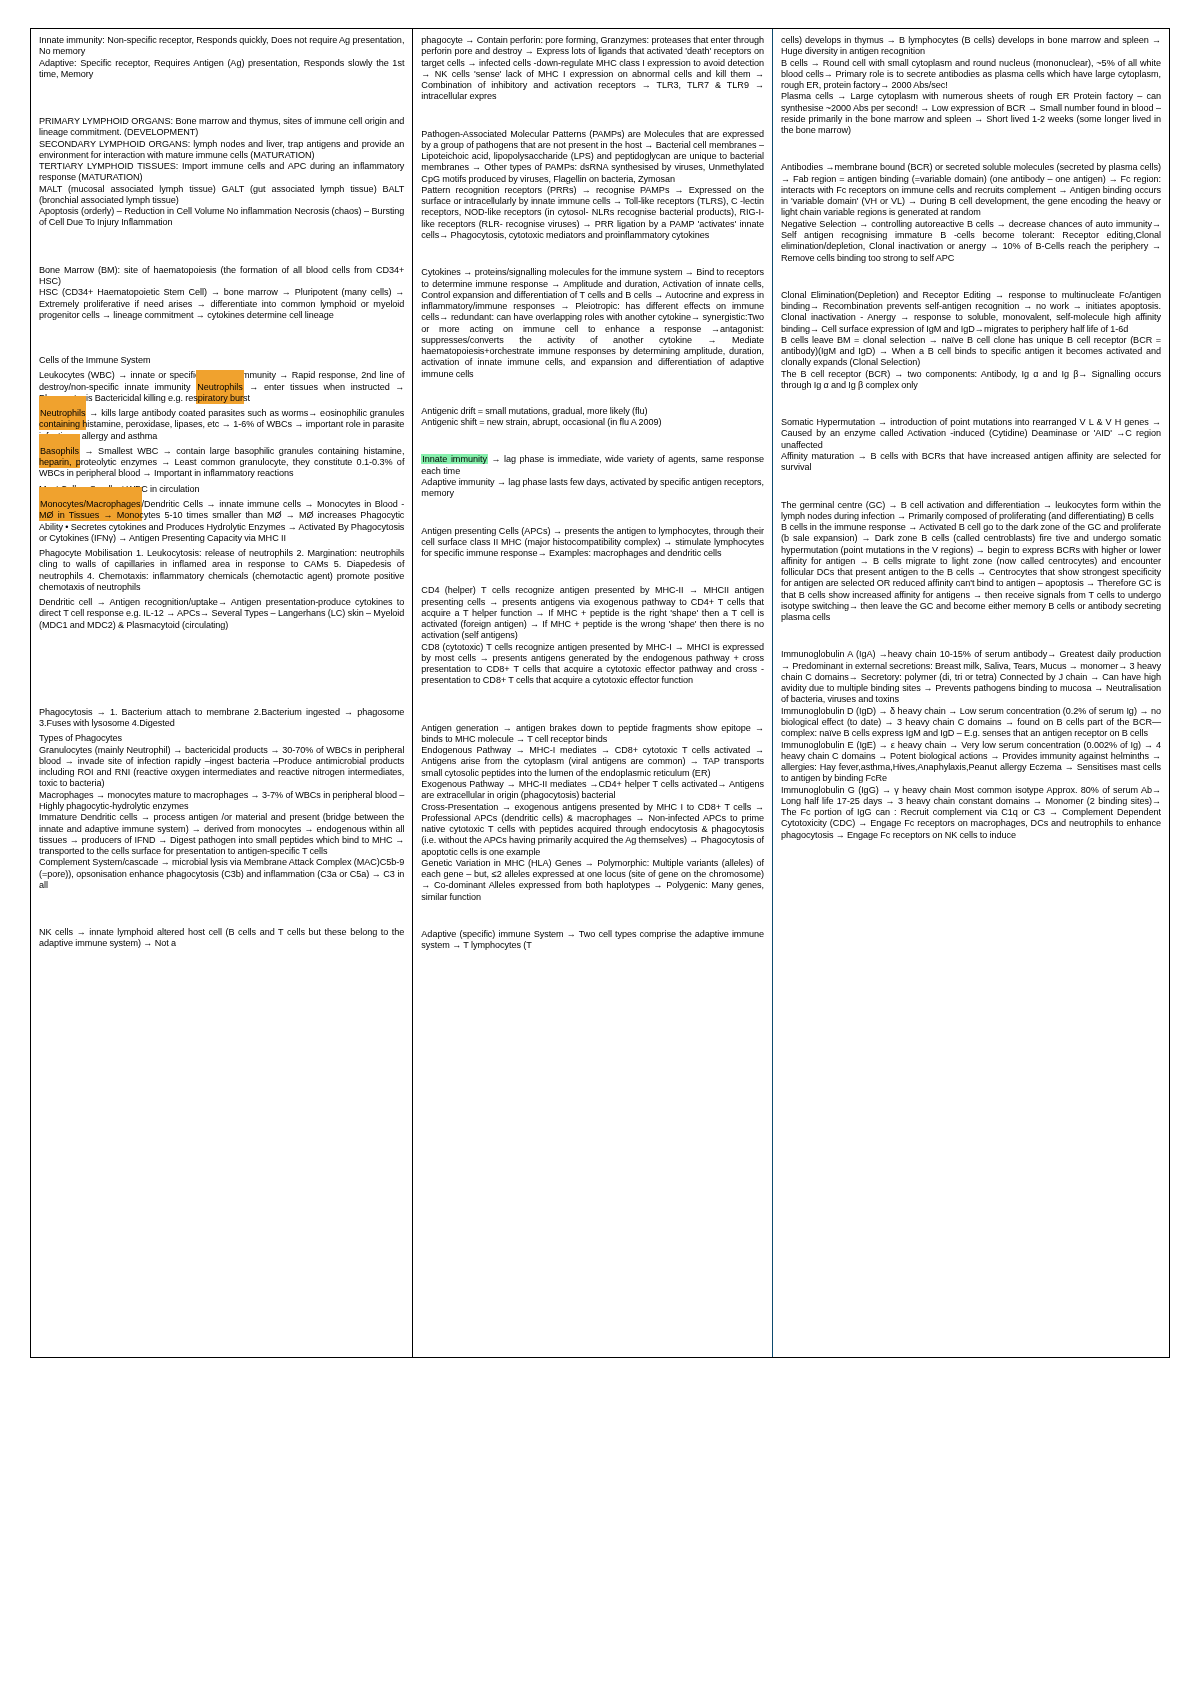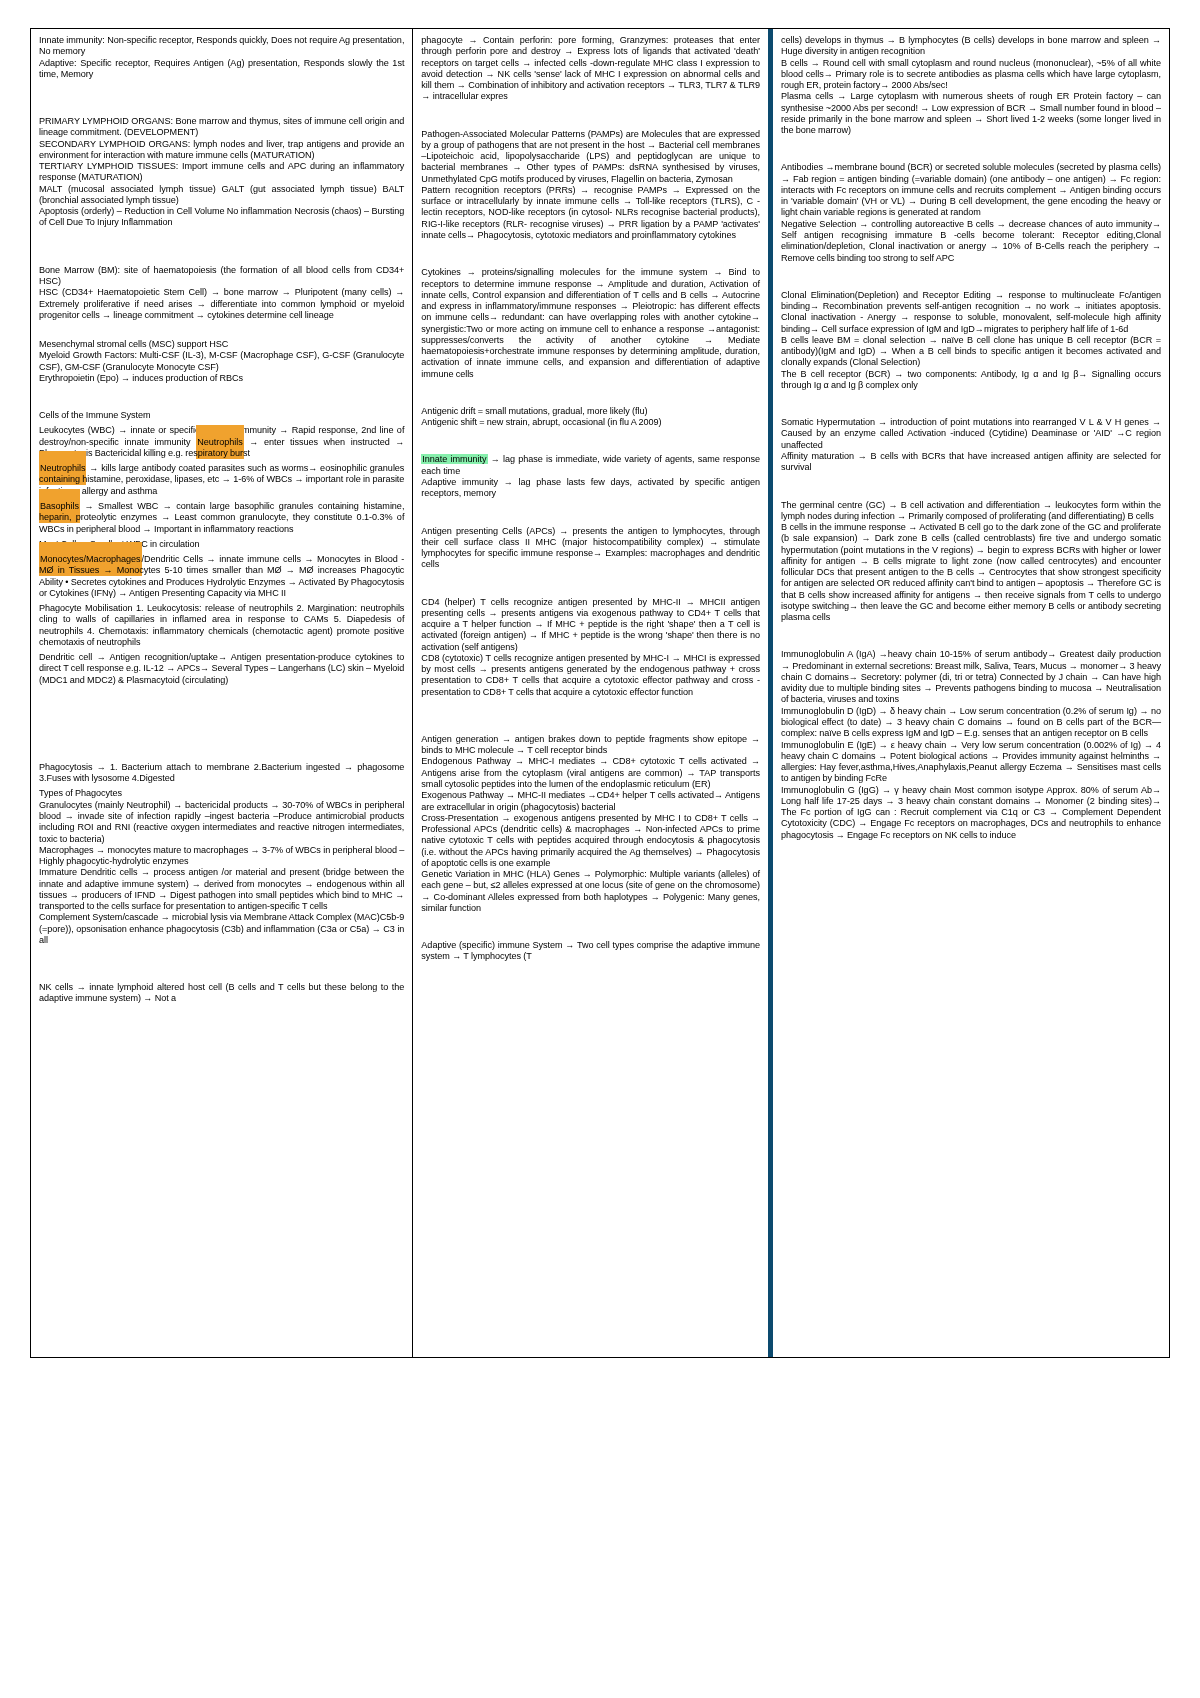--- a/index.html
+++ b/index.html
@@ -28,21 +28,21 @@
     display: flex;
     flex-direction: row;
     background: #fff;
   }
   .col {
     box-sizing: border-box;
     padding: 6px 8px 6px 8px;
     overflow: hidden;
   }
   .col-1 { width: 33.6%; border-right: 1px solid #000; }
-  .col-2 { width: 31.6%; border-right: 5px solid #0c4a6e; }
+  .col-2 { width: 31.6%; border-right: 1px solid #0c4a6e; }
   .col-3 { width: 34.8%; }
   .blk {
     font-size: 9.1px;
     line-height: 1.24;
     text-align: justify;
     margin: 0 0 10px 0;
     word-spacing: -0.2px;
     letter-spacing: -0.05px;
   }
   .blk.tight { margin-bottom: 4px; }
@@ -65,21 +65,20 @@
 <div class="page">
   <div class="sheet">
 
     <div class="col col-1">
       <div class="blk">Innate immunity: Non-specific receptor, Responds quickly, Does not require Ag presentation, No memory<br>Adaptive: Specific receptor, Requires Antigen (Ag) presentation, Responds slowly the 1st time, Memory</div>
       <div class="gap-lg"></div>
       <div class="blk">PRIMARY LYMPHOID ORGANS: Bone marrow and thymus, sites of immune cell origin and lineage commitment. (DEVELOPMENT)<br>SECONDARY LYMPHOID ORGANS: lymph nodes and liver, trap antigens and provide an environment for interaction with mature immune cells (MATURATION)<br>TERTIARY LYMPHOID TISSUES: Import immune cells and APC during an inflammatory response (MATURATION)<br>MALT (mucosal associated lymph tissue) GALT (gut associated lymph tissue) BALT (bronchial associated lymph tissue)<br>Apoptosis (orderly) – Reduction in Cell Volume No inflammation Necrosis (chaos) – Bursting of Cell Due To Injury Inflammation</div>
       <div class="gap-lg"></div>
       <div class="blk">Bone Marrow (BM): site of haematopoiesis (the formation of all blood cells from CD34+ HSC)<br>HSC (CD34+ Haematopoietic Stem Cell) → bone marrow → Pluripotent (many cells) → Extremely proliferative if need arises → differentiate into common lymphoid or myeloid progenitor cells → lineage commitment → cytokines determine cell lineage</div>
       <div class="gap-sm"></div>
-      <div class="blk">Mesenchymal stromal cells (MSC) support HSC<br>Myeloid Growth Factors: Multi-CSF (IL-3), M-CSF (Macrophage CSF), G-CSF (Granulocyte CSF), GM-CSF (Granulocyte Monocyte CSF)<br>Erythropoietin (Epo) → induces production of RBCs</div>
       <div class="gap-md"></div>
       <div class="blk tight">Cells of the Immune System</div>
       <div class="blk tight">
         <span>Leukocytes (WBC) → innate or specific adaptive immunity → Rapid response, 2nd line of destroy/non-specific innate immunity </span><span class="hl-orange">Neutrophils</span><span> → enter tissues when instructed → Phagocytosis Bactericidal killing e.g. respiratory burst</span>
       </div>
       <div class="blk tight">
         <span class="hl-orange">Neutrophils</span><span> → kills large antibody coated parasites such as worms→ eosinophilic granules containing histamine, peroxidase, lipases, etc → 1-6% of WBCs → important role in parasite infections, allergy and asthma</span>
       </div>
       <div class="blk tight">
         <span class="hl-orange">Basophils</span><span> → Smallest WBC → contain large basophilic granules containing histamine, heparin, proteolytic enzymes → Least common granulocyte, they constitute 0.1-0.3% of WBCs in peripheral blood → Important in inflammatory reactions</span>

